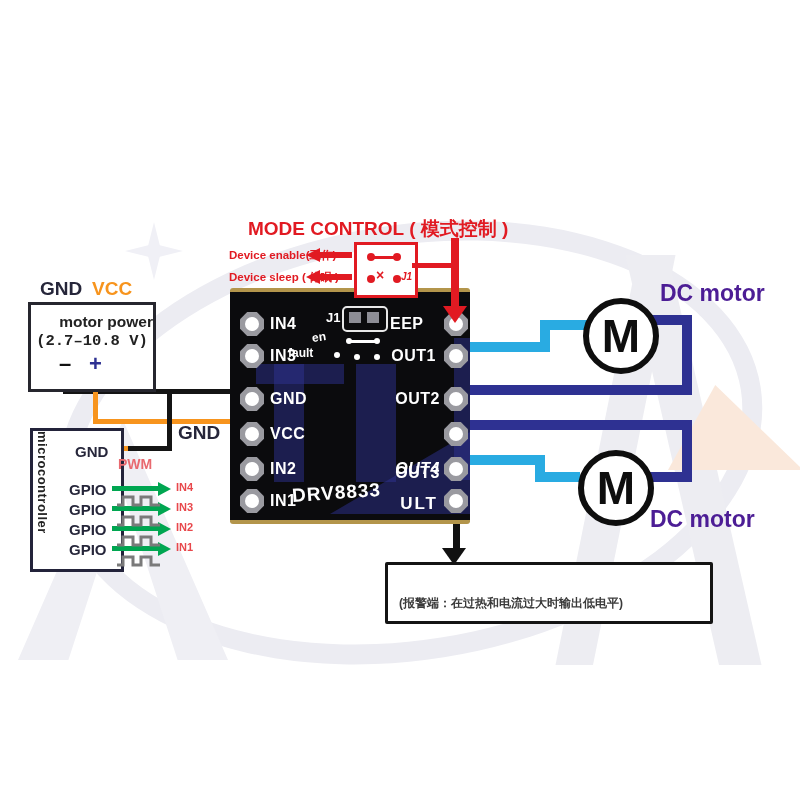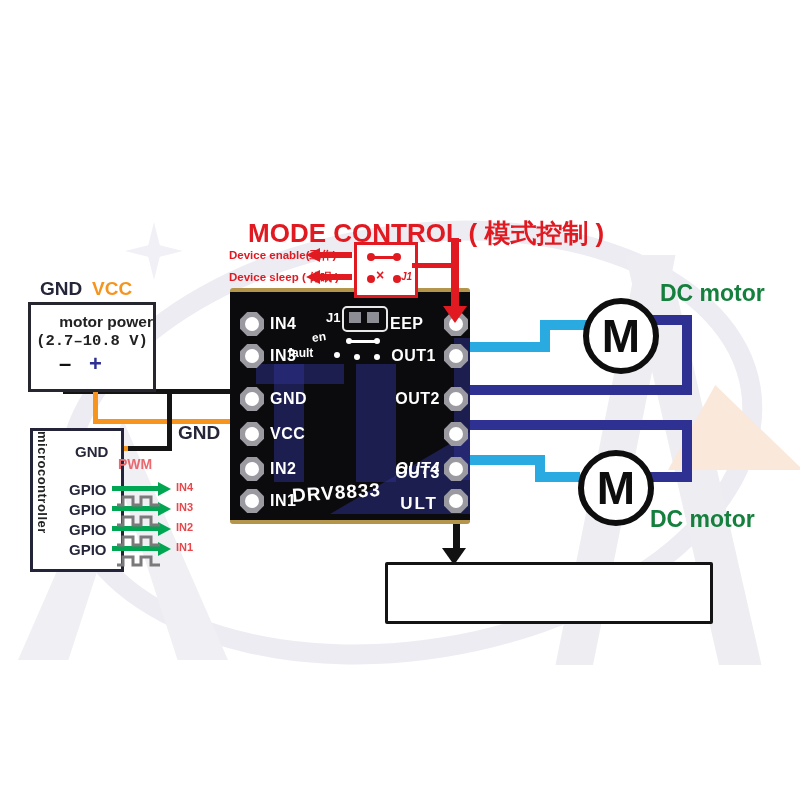--- a/index.html
+++ b/index.html
@@ -20,21 +20,21 @@
             clip-path:polygon(15% 0,40% 0,95% 100%,70% 100%);}
   .wm-peach{left:668px;top:385px;width:135px;height:85px;background:#FAE8DB;
             clip-path:polygon(35% 0,100% 100%,0 100%);}
   
   .wire{position:absolute;z-index:2;}
   .w-black{background:#141414;}
   .w-orange{background:#F7941D;}
   .w-lb{background:#29ABE2;}
   .w-db{background:#2E3192;}
   
-  .mc-title{left:248px;top:216px;font-size:26px;font-weight:bold;color:#E11A22;z-index:6;white-space:nowrap;}
+  .mc-title{left:248px;top:216px;font-size:19px;font-weight:bold;color:#E11A22;z-index:6;white-space:nowrap;}
   .mc-label{font-size:11.5px;font-weight:bold;color:#E11A22;z-index:6;white-space:nowrap;}
   .r-arrow{position:absolute;z-index:6;}
   .r-arrow .shaft{position:absolute;left:12px;top:4px;width:32px;height:6px;background:#E11A22;}
   .r-arrow .head{position:absolute;left:-2px;top:0;width:0;height:0;
                  border-top:7px solid transparent;border-bottom:7px solid transparent;
                  border-right:14px solid #E11A22;}
   .jumper-box{left:354px;top:242px;width:58px;height:50px;border:3px solid #E11A22;background:#fff;z-index:6;}
   .jb-dot{position:absolute;width:8px;height:8px;border-radius:50%;background:#E11A22;}
   .jb-line{position:absolute;left:13px;top:11px;width:28px;height:3px;background:#E11A22;}
   .jb-x{position:absolute;left:19px;top:22px;font-size:14px;font-weight:bold;color:#E11A22;}
@@ -72,21 +72,21 @@
   .g-arrow .shaft{position:absolute;left:0;top:4px;width:48px;height:5px;background:#00A651;}
   .g-arrow .head{position:absolute;left:46px;top:0;width:0;height:0;
                  border-top:7px solid transparent;border-bottom:7px solid transparent;
                  border-left:13px solid #00A651;}
   .pwm-out{position:absolute;font-size:11px;font-weight:bold;color:#E8474B;z-index:5;}
   .waveform{position:absolute;z-index:5;}
   
   .motor{position:absolute;width:64px;height:64px;background:#fff;border:6px solid #0e0e0e;
          border-radius:50%;z-index:3;display:flex;align-items:center;justify-content:center;
          font-size:46px;font-weight:bold;color:#0e0e0e;line-height:1;}
-  .motor-label{position:absolute;font-size:23px;font-weight:bold;color:#15803d;z-index:3;white-space:nowrap;}
+  .motor-label{position:absolute;font-size:23px;font-weight:bold;color:#4c1d95;z-index:3;white-space:nowrap;}
   
   .ult-bar{left:453px;top:512px;width:7px;height:38px;background:#111;z-index:3;}
   .ult-head{left:442px;top:548px;width:0;height:0;border-left:12px solid transparent;
             border-right:12px solid transparent;border-top:17px solid #111;z-index:3;}
   #fault-box{left:385px;top:562px;width:322px;height:56px;background:#fff;border:3px solid #141414;
              border-radius:2px;z-index:5;}
   .fault-line{position:absolute;left:11px;font-weight:bold;color:#3a3a3a;white-space:nowrap;}
 </style>
 </head>
 <body>
@@ -279,15 +279,16 @@
     <div class="wdot" style="left:104px;top:60px;"></div>
     <div class="wdot" style="left:124px;top:62px;"></div>
     <div class="wdot" style="left:144px;top:62px;"></div>
     <div class="bsmall" style="left:62px;top:190px;font-size:19px;transform:rotate(-4deg);letter-spacing:1px;">DRV8833</div>
   </div>
 
   <div class="abs ult-bar"></div>
   <div class="abs ult-head"></div>
 
   <div class="abs" id="fault-box">
+    <div class="fault-line" style="top:30px;font-size:12px;">(报警端：在过热和电流过大时输出低电平)</div>
   </div>
 
 </div>
 
 </body></html>

